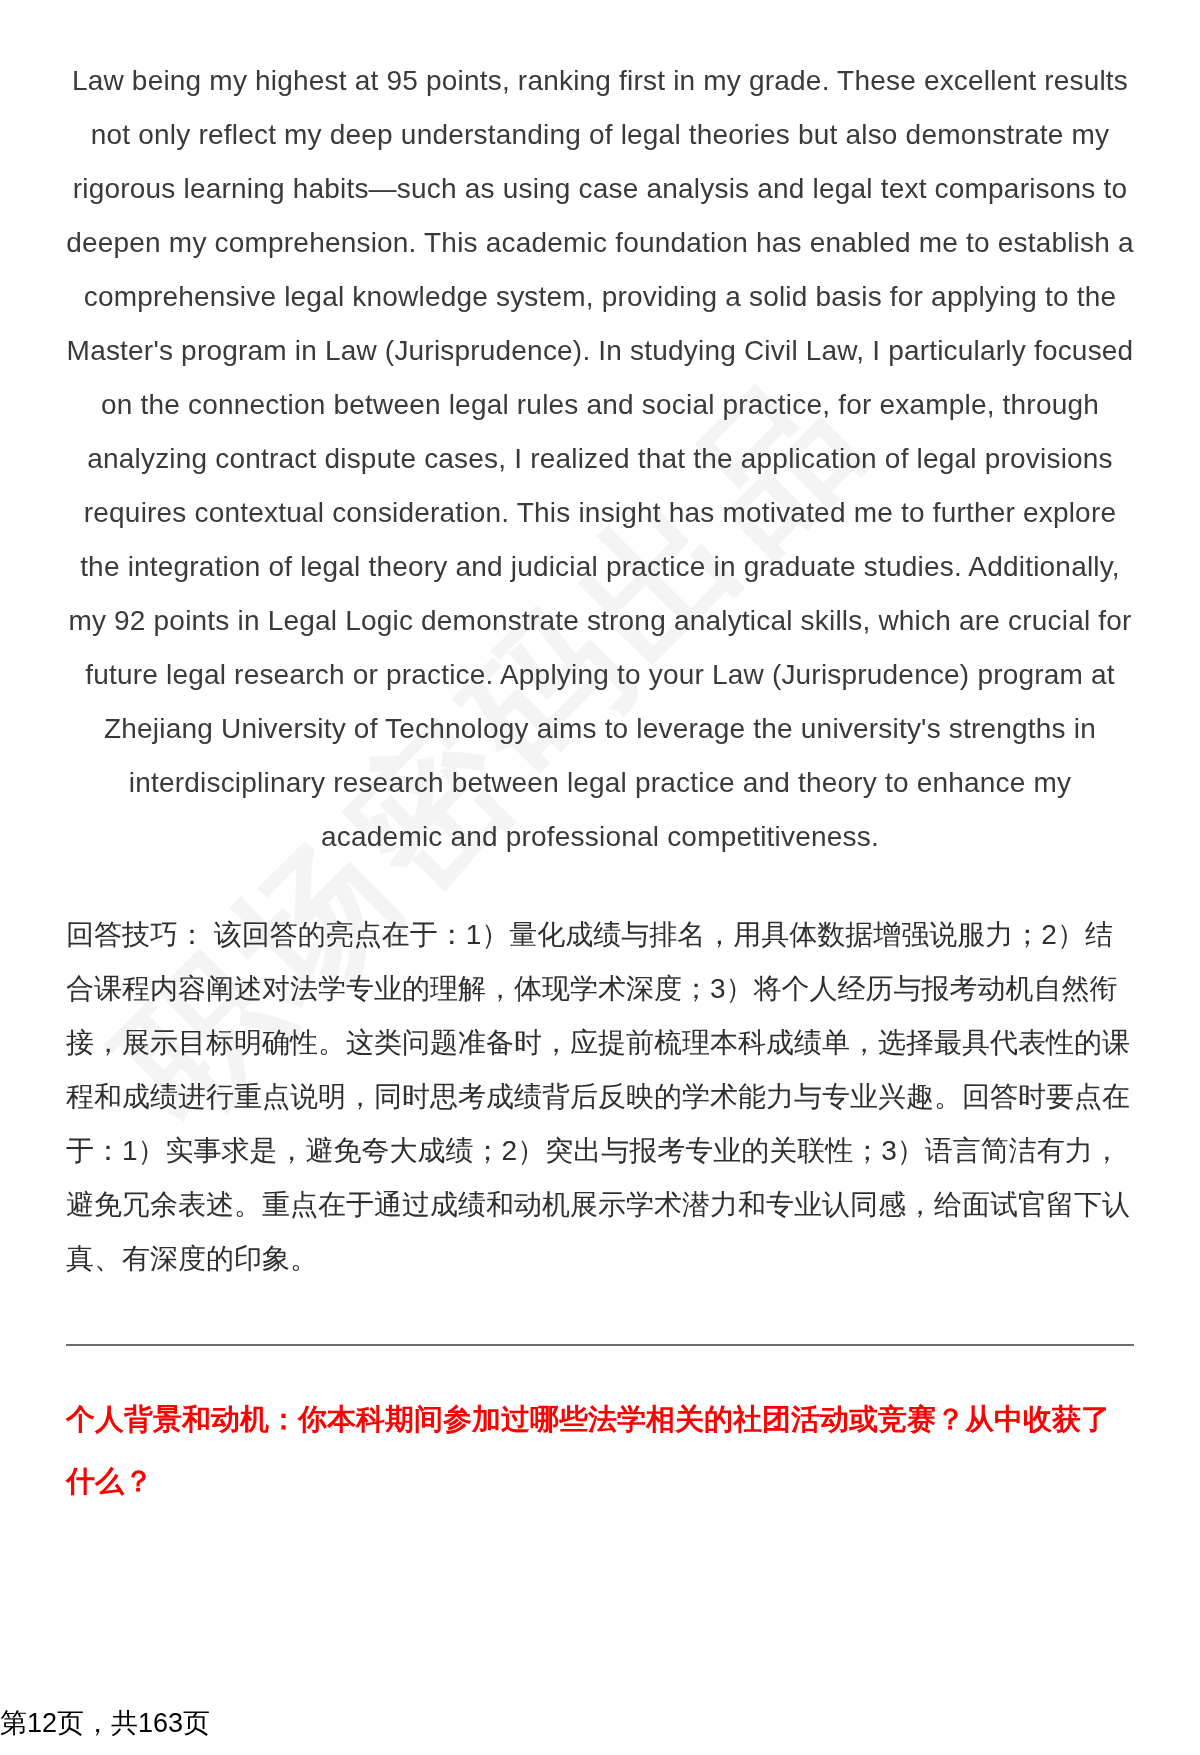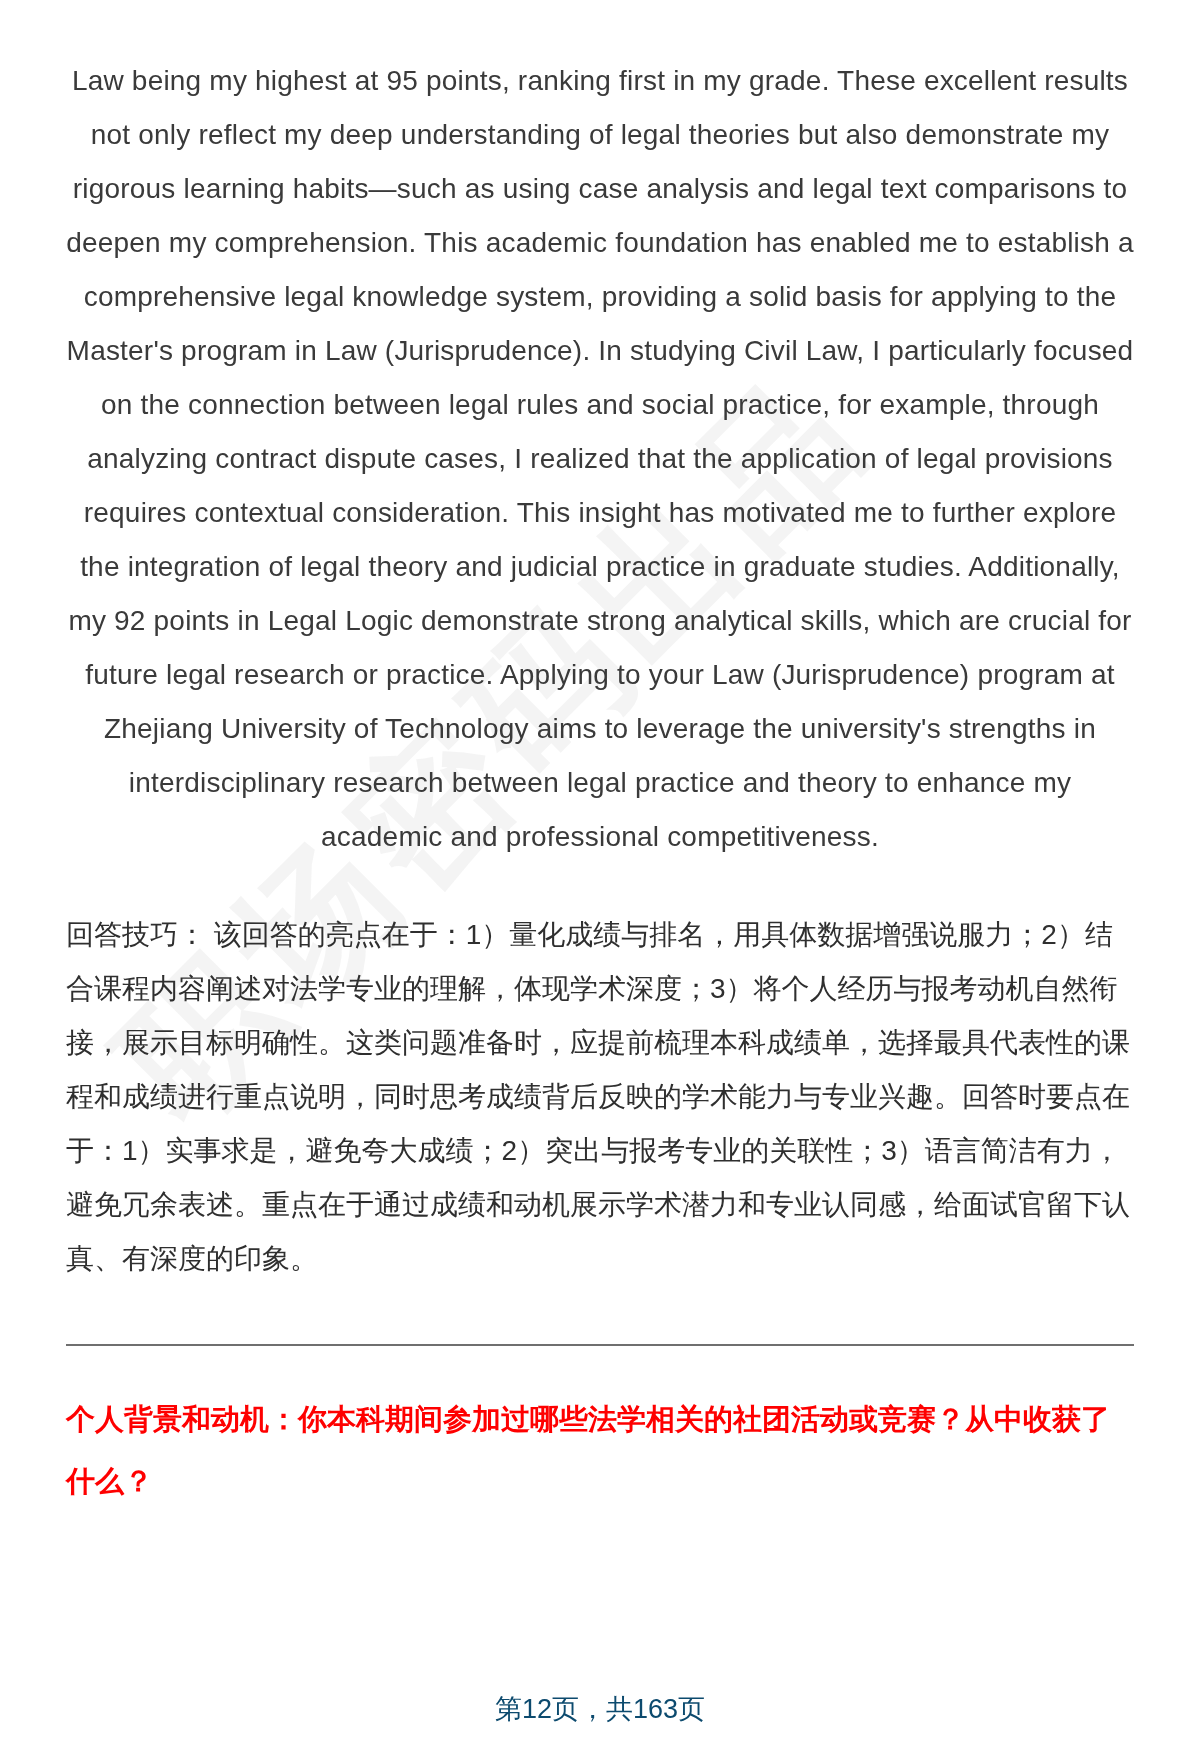--- a/index.html
+++ b/index.html
@@ -59,25 +59,24 @@
   .question-heading {
     margin: 42px 0 0 0;
     font-size: 29px;
     line-height: 62px;
     font-weight: bold;
     color: #fe0000;
   }
   .page-footer {
     position: absolute;
     left: 0;
-    bottom: 28px;
+    bottom: 14px;
     width: 100%;
-    text-align: center;
     font-size: 27px;
-    color: #0c4a6e;
+    color: #000000;
     z-index: 1;
   }
 </style>
 </head>
 <body>
 
 <div class="page">
 
   <div class="watermark">职场密码出品</div>
 

